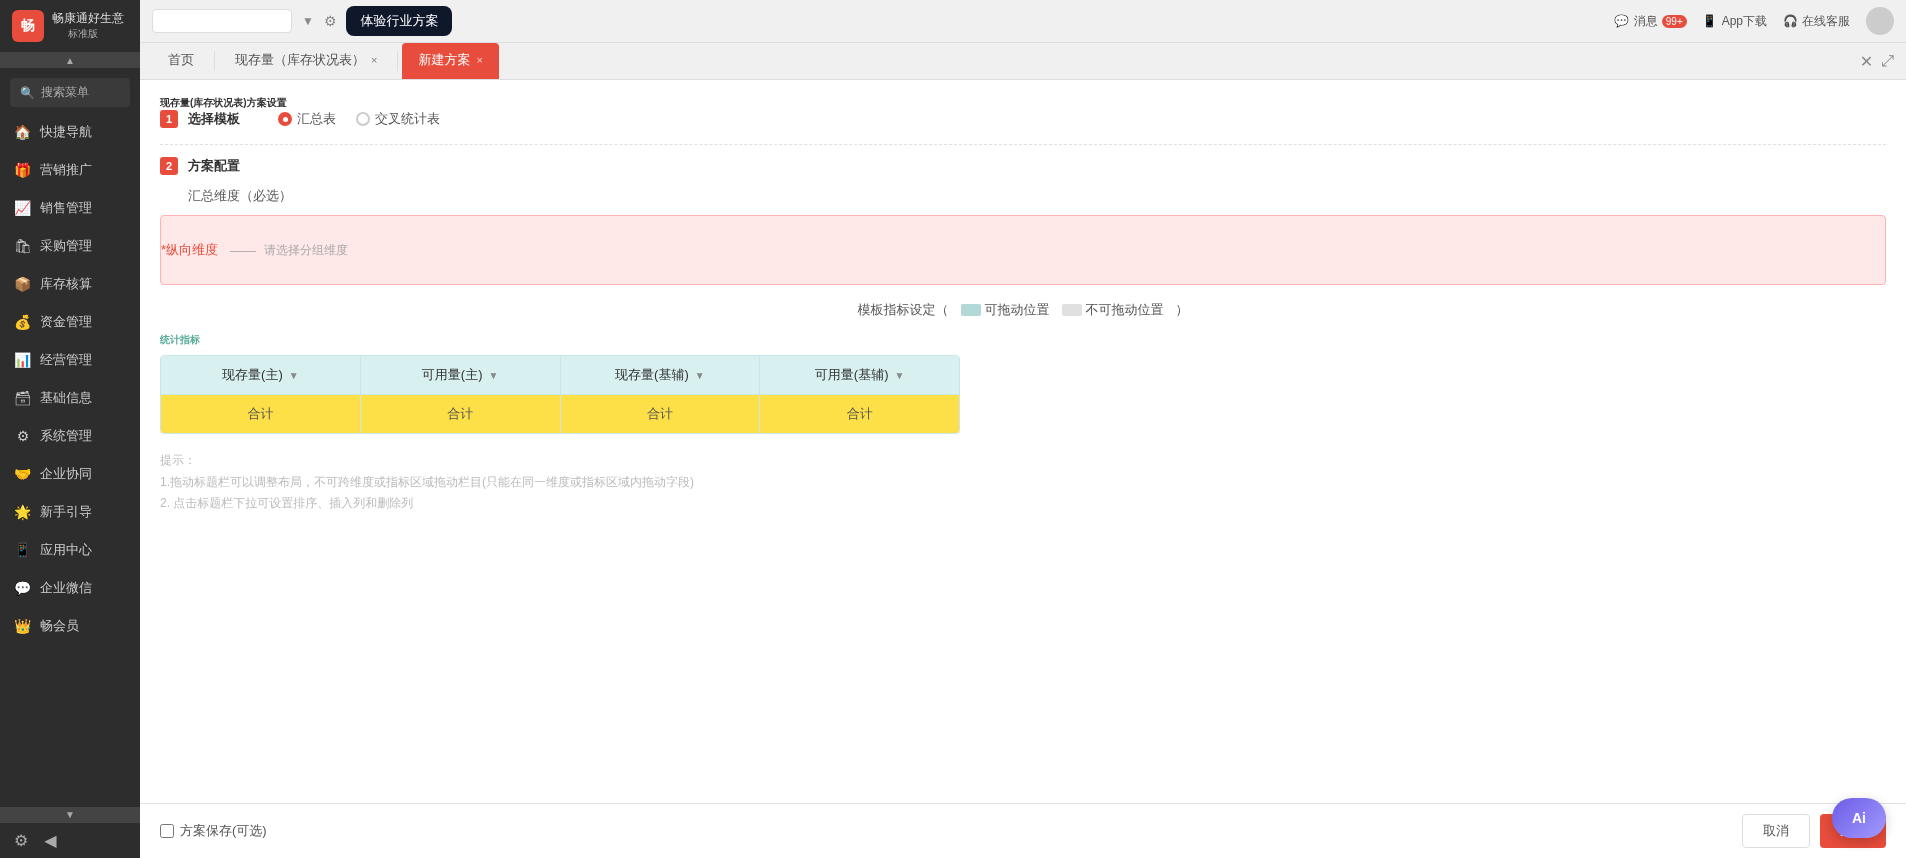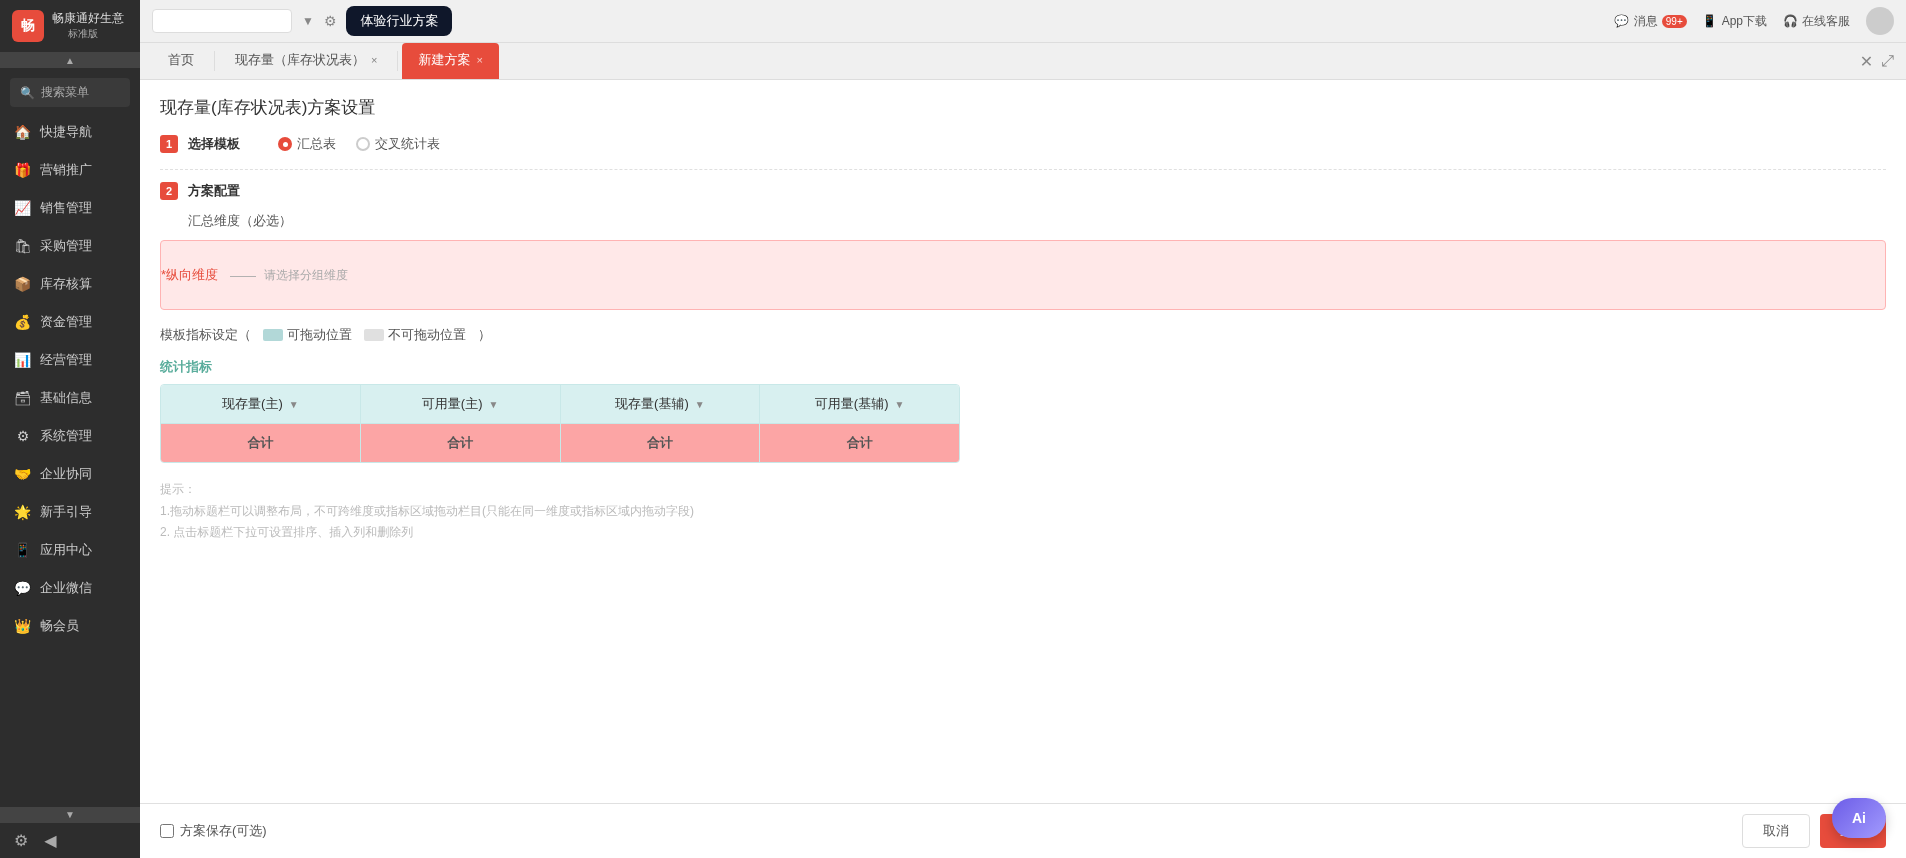--- a/index.html
+++ b/index.html
@@ -193,24 +193,23 @@
     
     .content-area {
       flex: 1;
       background: white;
       overflow-y: auto;
       padding: 16px 20px;
       position: relative;
     }
 
     .page-title {
-      font-size: 17px;
+      font-size: 10px;
       color: #333;
-      margin-bottom: 16px;
-      font-weight: normal;
+      font-weight: bold;
     }
 
     
     .section {
       margin-bottom: 16px;
     }
     .section-header {
       display: flex;
       align-items: center;
       gap: 10px;
@@ -301,38 +300,39 @@
     .dimension-placeholder { color: #aaa; font-size: 12px; }
 
     
     .indicators-setting {
       display: flex;
       align-items: center;
       gap: 12px;
       margin-bottom: 14px;
       font-size: 13px;
       color: #555;
+      justify-content: center;
     }
     .indicator-legend {
       display: flex;
       align-items: center;
       gap: 4px;
     }
     .legend-box {
       width: 20px;
       height: 12px;
       border-radius: 2px;
     }
     .legend-draggable { background: #b2d8d8; }
     .legend-non-draggable { background: #e0e0e0; }
 
     
     .stats-label {
       color: #5aad9c;
-      font-size: 13px;
+      font-size: 10px;
       margin-bottom: 8px;
       font-weight: bold;
     }
     .stats-table {
       border: 1px solid #c8e8e8;
       border-radius: 4px;
       overflow: hidden;
       width: 100%;
       max-width: 800px;
     }
@@ -349,22 +349,21 @@
       gap: 6px;
       border-right: 1px solid #c8e8e8;
       font-size: 13px;
       color: #333;
     }
     .stats-col:last-child { border-right: none; }
     .stats-col-chevron { color: #888; font-size: 10px; cursor: pointer; }
     .stats-table-row {
       display: flex;
       border-top: 1px solid #c8e8e8;
-      background: #fca5a5;
-      font-weight: bold;
+      background: #fde047;
     }
     .stats-cell {
       flex: 1;
       padding: 10px 12px;
       text-align: center;
       border-right: 1px solid #c8e8e8;
       font-size: 13px;
       color: #555;
     }
     .stats-cell:last-child { border-right: none; }

